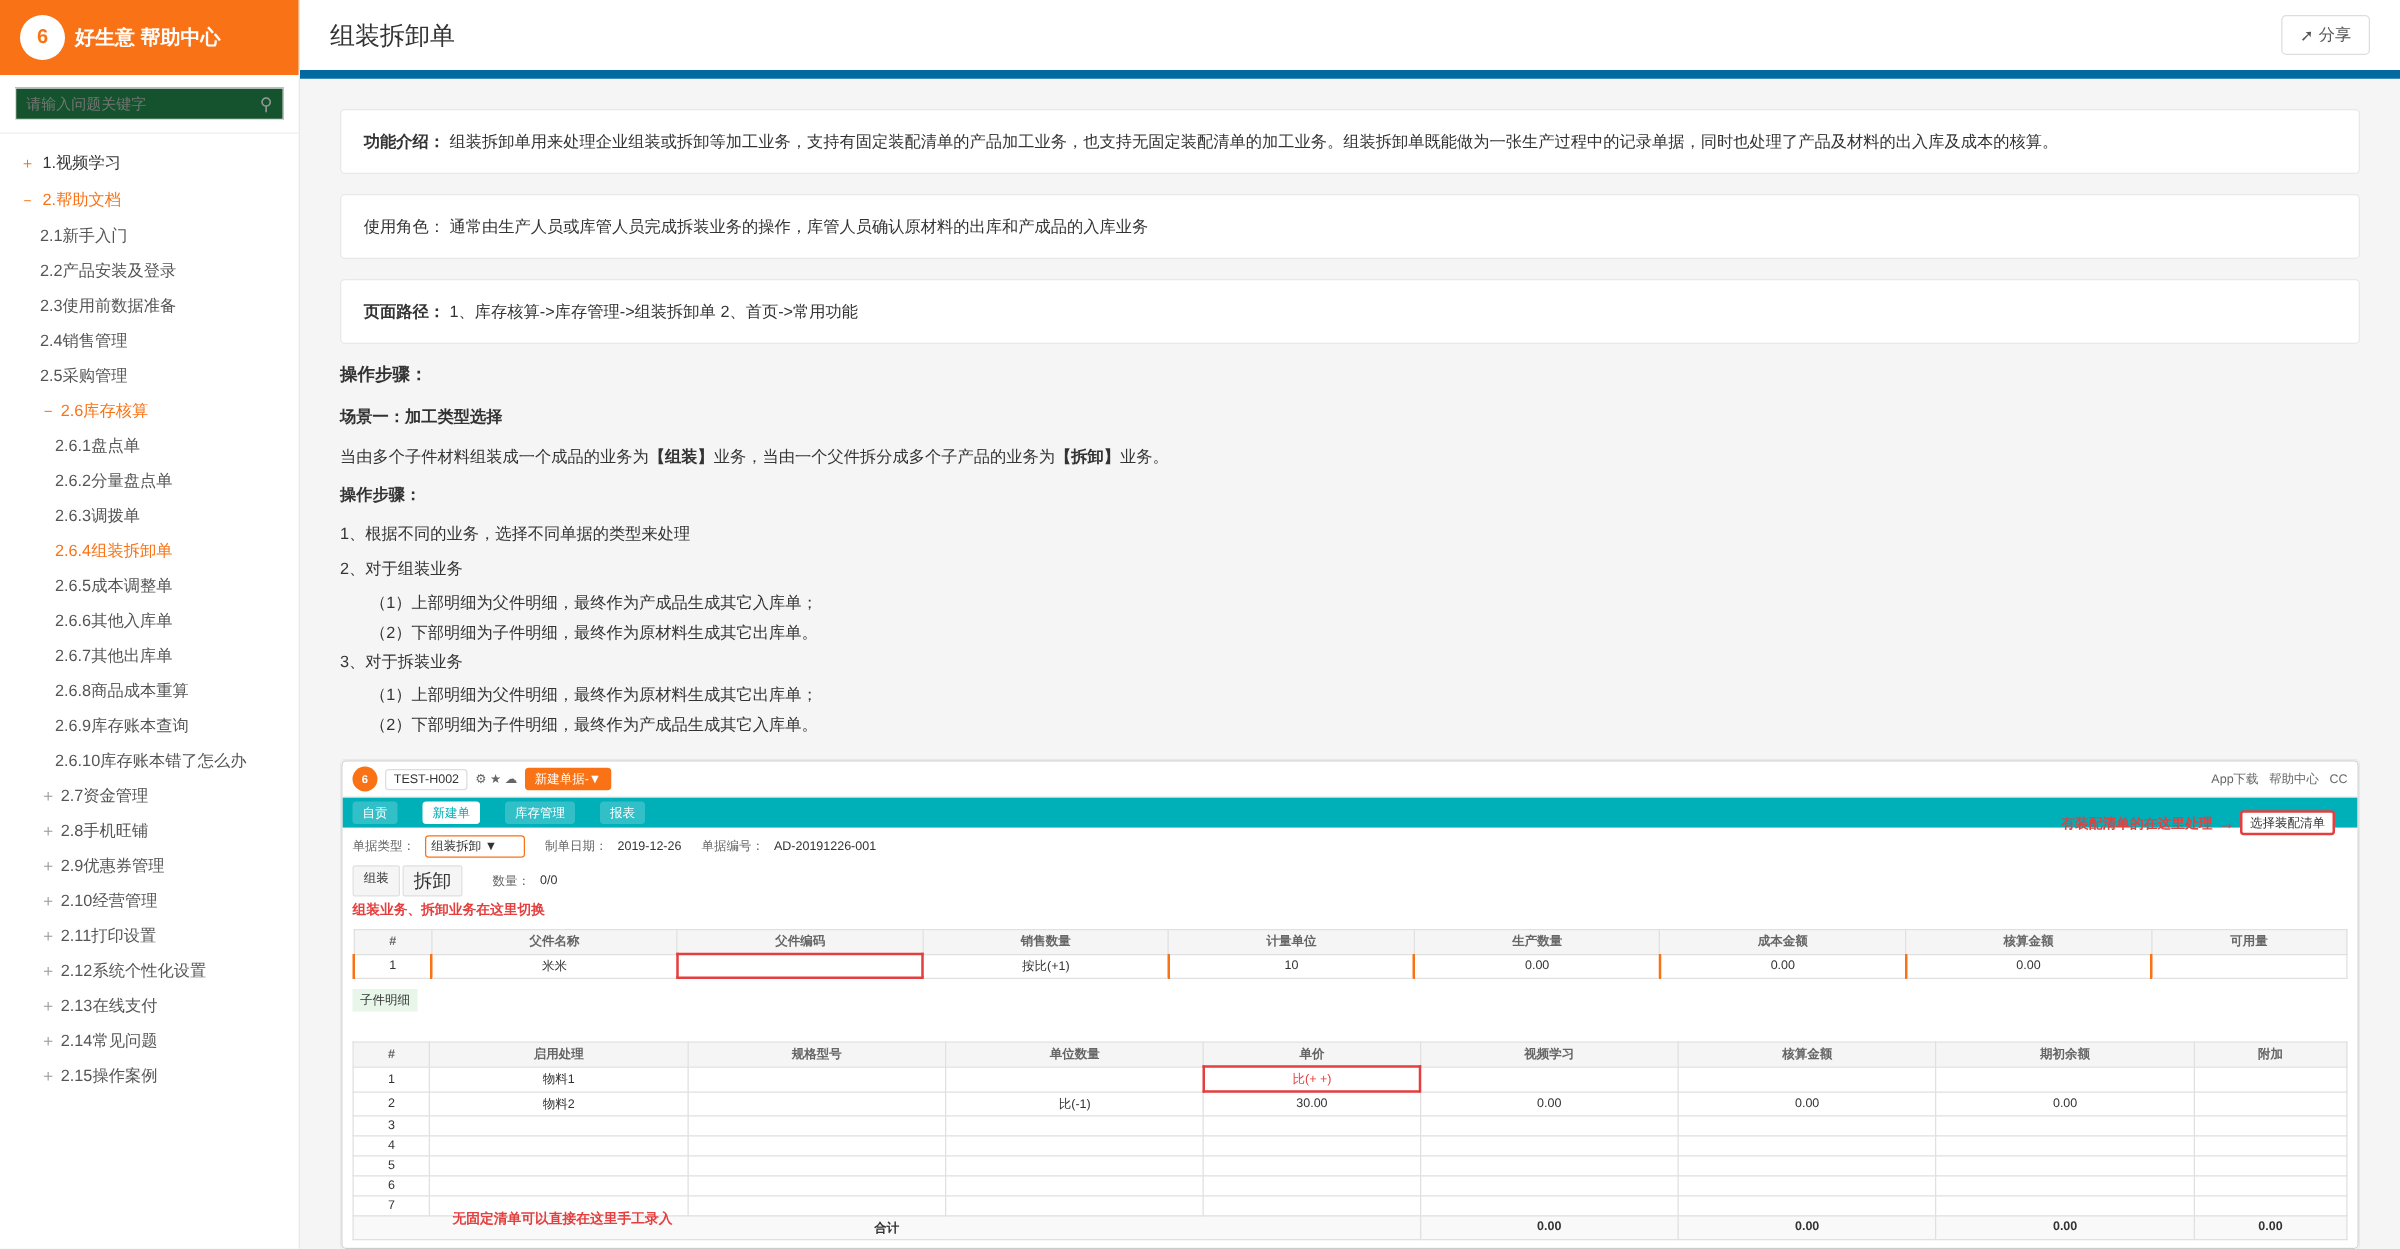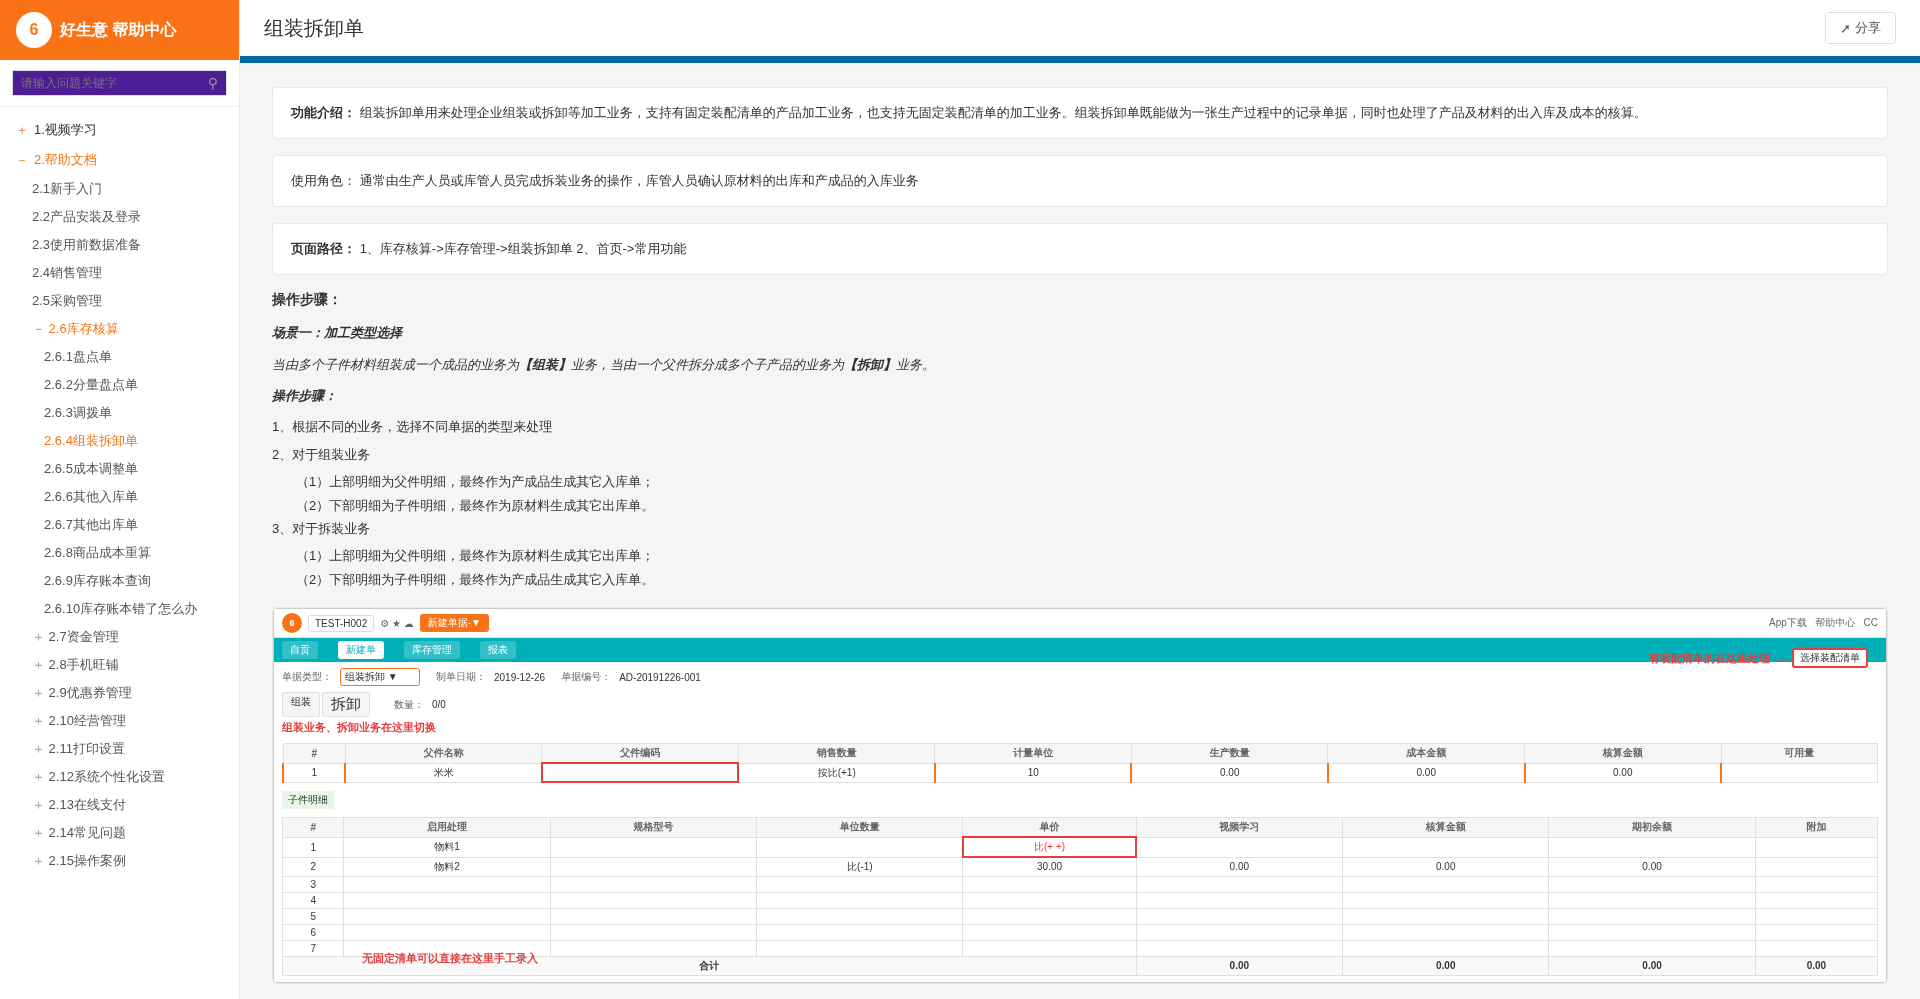--- a/index.html
+++ b/index.html
@@ -43,21 +43,21 @@
     #sidebar-search {
       padding: 10px 12px;
       border-bottom: 1px solid #eee;
     }
     #sidebar-search-box {
       display: flex;
       align-items: center;
       border: 1px solid #ddd;
       border-radius: 0;
       padding: 4px 8px;
-      background: #4c1d95;
+      background: #14532d;
     }
     #sidebar-search-box input {
       border: none;
       background: transparent;
       outline: none;
       flex: 1;
       font-size: 12px;
       color: #999;
     }
     #sidebar-search-icon {
@@ -151,21 +151,20 @@
       font-weight: bold;
       color: #333;
       margin-bottom: 12px;
     }
 
     .content-text {
       font-size: 13px;
       color: #333;
       line-height: 1.8;
       margin-bottom: 8px;
-      font-style: italic;
     }
     .content-text b { font-weight: bold; }
 
     .step-area {
       padding: 0;
     }
     .numbered-item {
       font-size: 13px;
       color: #333;
       line-height: 1.8;
@@ -496,21 +495,21 @@
                 <td>10</td>
                 <td>0.00</td>
                 <td>0.00</td>
                 <td>0.00</td>
                 <td></td>
               </tr>
             </tbody>
           </table>
 
           <div style="margin-top:8px; position:relative;">
-            <div style="background:#e8f5e9; padding:2px 6px; font-size:10px; color:#333; display:inline-block; margin-bottom:4px;">子件明细</div>
+            <div style="background:#e8f5e9; padding:2px 6px; font-size:10px; color:#333; display:inline-block; margin-bottom:20px;">子件明细</div>
 
             
             <div style="position:absolute; left:80px; bottom:10px; color:#e53e3e; font-size:11px; font-weight:bold;">无固定清单可以直接在这里手工录入</div>
 
             <table class="fake-table">
               <thead>
                 <tr>
                   <th>#</th>
                   <th>启用处理</th>
                   <th>规格型号</th>

